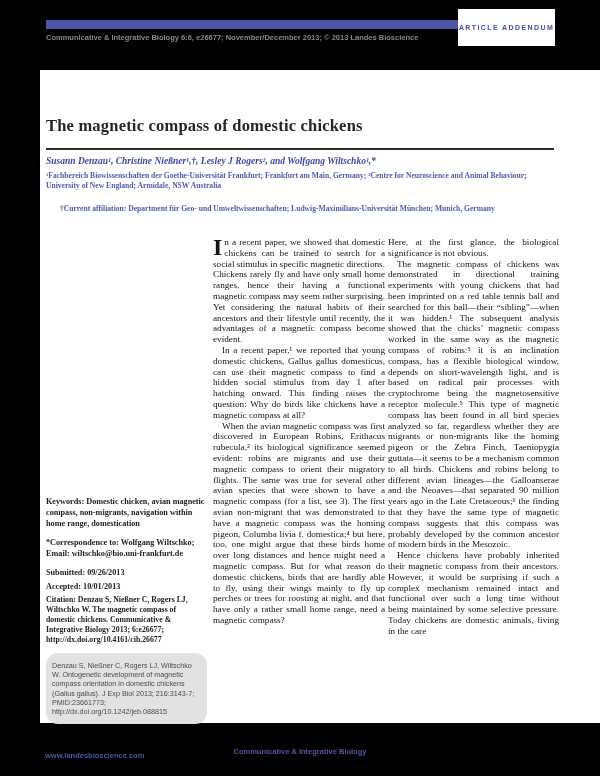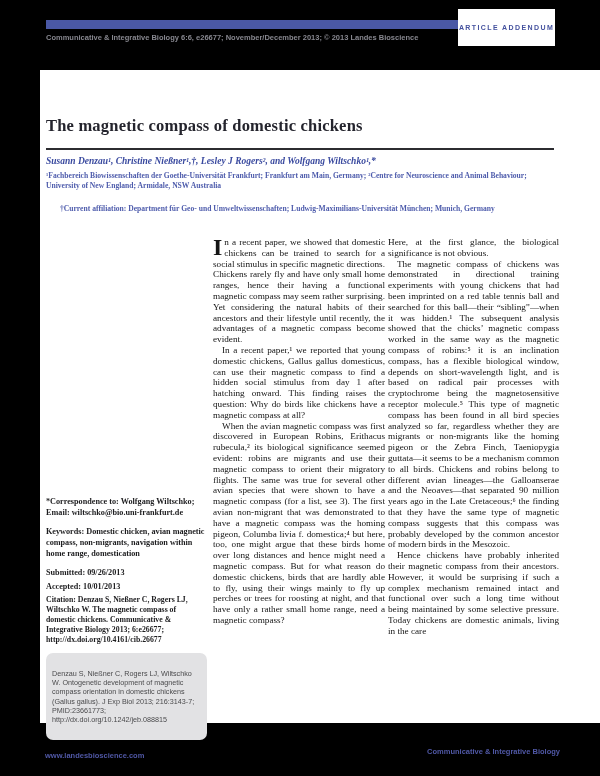--- a/index.html
+++ b/index.html
@@ -29,37 +29,37 @@
                 font-size:7.6px;line-height:10px;font-weight:bold;}
   .current-affiliation{position:absolute;left:20px;top:134px;width:510px;color:#4e5cac;
                 font-size:7.6px;line-height:10px;font-weight:bold;}
 
   
   .sidebar{position:absolute;left:6px;top:426px;width:161px;color:#1d1d1f;}
   .sb{margin:0 0 8px 0;font-size:8.2px;line-height:11px;font-weight:bold;}
   .sb.tight{margin-bottom:3px;}
   .sb .lbl{font-weight:bold;}
   .sb.citation{font-size:7.8px;line-height:10px;margin-top:3px;}
-  .addendum-box{margin-top:3px;background:#e2e2e4;border-radius:7px;padding:16px 6px;
+  .addendum-box{margin-top:3px;background:#e2e2e4;border-radius:12px;padding:8px 6px;
                 color:#4a4a4c;font-family:"Liberation Sans",sans-serif;
                 font-size:7.2px;line-height:9.2px;font-weight:normal;}
 
   
   .col{position:absolute;top:167px;color:#141414;font-size:9.2px;line-height:10.8px;}
   .col1{left:173px;width:172px;}
   .col2{left:348px;width:171px;}
   .col p{margin:0;text-align:justify;}
   .col p.indent{text-indent:9px;}
   .dropcap{float:left;font-size:24px;line-height:19px;font-weight:bold;
            margin:1px 2px 0 0;}
 
   
   .footer-left{position:absolute;left:45px;top:751px;color:#5058a6;
                font-family:"Liberation Sans",sans-serif;font-size:7.5px;font-weight:bold;}
-  .footer-center{position:absolute;left:40px;top:747px;width:520px;text-align:right;
+  .footer-center{position:absolute;left:40px;top:747px;width:520px;text-align:center;
                color:#5058a6;font-family:"Liberation Sans",sans-serif;font-size:7.5px;font-weight:bold;}
   .footer-right{position:absolute;right:43px;top:747px;color:#5058a6;
                font-family:"Liberation Sans",sans-serif;font-size:7.5px;font-weight:bold;margin-top:32px;}
 </style>
 </head>
 <body>
 
 <div class="canvas">
 
   <div class="badge">
@@ -70,22 +70,22 @@
 
   <div class="page">
 
     <h1 class="title">The magnetic compass of domestic chickens</h1>
     <div class="rule"></div>
     <div class="authors">Susann Denzau¹, Christine Nießner¹,†, Lesley J Rogers², and Wolfgang Wiltschko¹,*</div>
     <div class="affiliations">¹Fachbereich Biowissenschaften der Goethe-Universität Frankfurt; Frankfurt am Main, Germany; ²Centre for Neuroscience and Animal Behaviour; University of New England; Armidale, NSW Australia</div>
     <div class="current-affiliation">†Current affiliation: Department für Geo- und Umweltwissenschaften; Ludwig-Maximilians-Universität München; Munich, Germany</div>
 
     <div class="sidebar">
+      <p class="sb"><span class="lbl">Keywords:</span> <span>Domestic chicken, avian magnetic compass, non-migrants, navigation within home range, domestication</span></p>
       <p class="sb"><span class="lbl">*Correspondence to:</span> <span>Wolfgang Wiltschko; Email: wiltschko@bio.uni-frankfurt.de</span></p>
-      <p class="sb"><span class="lbl">Keywords:</span> <span>Domestic chicken, avian magnetic compass, non-migrants, navigation within home range, domestication</span></p>
       <p class="sb tight"><span class="lbl">Submitted:</span> <span>09/26/2013</span></p>
       <p class="sb tight"><span class="lbl">Accepted:</span> <span>10/01/2013</span></p>
       <p class="sb citation"><span class="lbl">Citation:</span> <span>Denzau S, Nießner C, Rogers LJ, Wiltschko W. The magnetic compass of domestic chickens. Communicative &amp; Integrative Biology 2013; 6:e26677; http://dx.doi.org/10.4161/cib.26677</span></p>
       <div class="addendum-box">Denzau S, Nießner C, Rogers LJ, Wiltschko W. Ontogenetic development of magnetic compass orientation in domestic chickens (Gallus gallus). J Exp Biol 2013; 216:3143-7; PMID:23661773; http://dx.doi.org/10.1242/jeb.088815</div>
     </div>
 
     <div class="col col1">
       <p><span class="dropcap">I</span><span>n a recent paper, we showed that domestic chickens can be trained to search for a social stimulus in specific magnetic directions. Chickens rarely fly and have only small home ranges, hence their having a functional magnetic compass may seem rather surprising. Yet considering the natural habits of their ancestors and their lifestyle until recently, the advantages of a magnetic compass become evident.</span></p>
       <p class="indent">In a recent paper,¹ we reported that young domestic chickens, Gallus gallus domesticus, can use their magnetic compass to find a hidden social stimulus from day 1 after hatching onward. This finding raises the question: Why do birds like chickens have a magnetic compass at all?</p>
       <p class="indent">When the avian magnetic compass was first discovered in European Robins, Erithacus rubecula,² its biological significance seemed evident: robins are migrants and use their magnetic compass to orient their migratory flights. The same was true for several other avian species that were shown to have a magnetic compass (for a list, see 3). The first avian non-migrant that was demonstrated to have a magnetic compass was the homing pigeon, Columba livia f. domestica;⁴ but here, too, one might argue that these birds home over long distances and hence might need a magnetic compass. But for what reason do domestic chickens, birds that are hardly able to fly, using their wings mainly to fly up perches or trees for roosting at night, and that have only a rather small home range, need a magnetic compass?</p>

